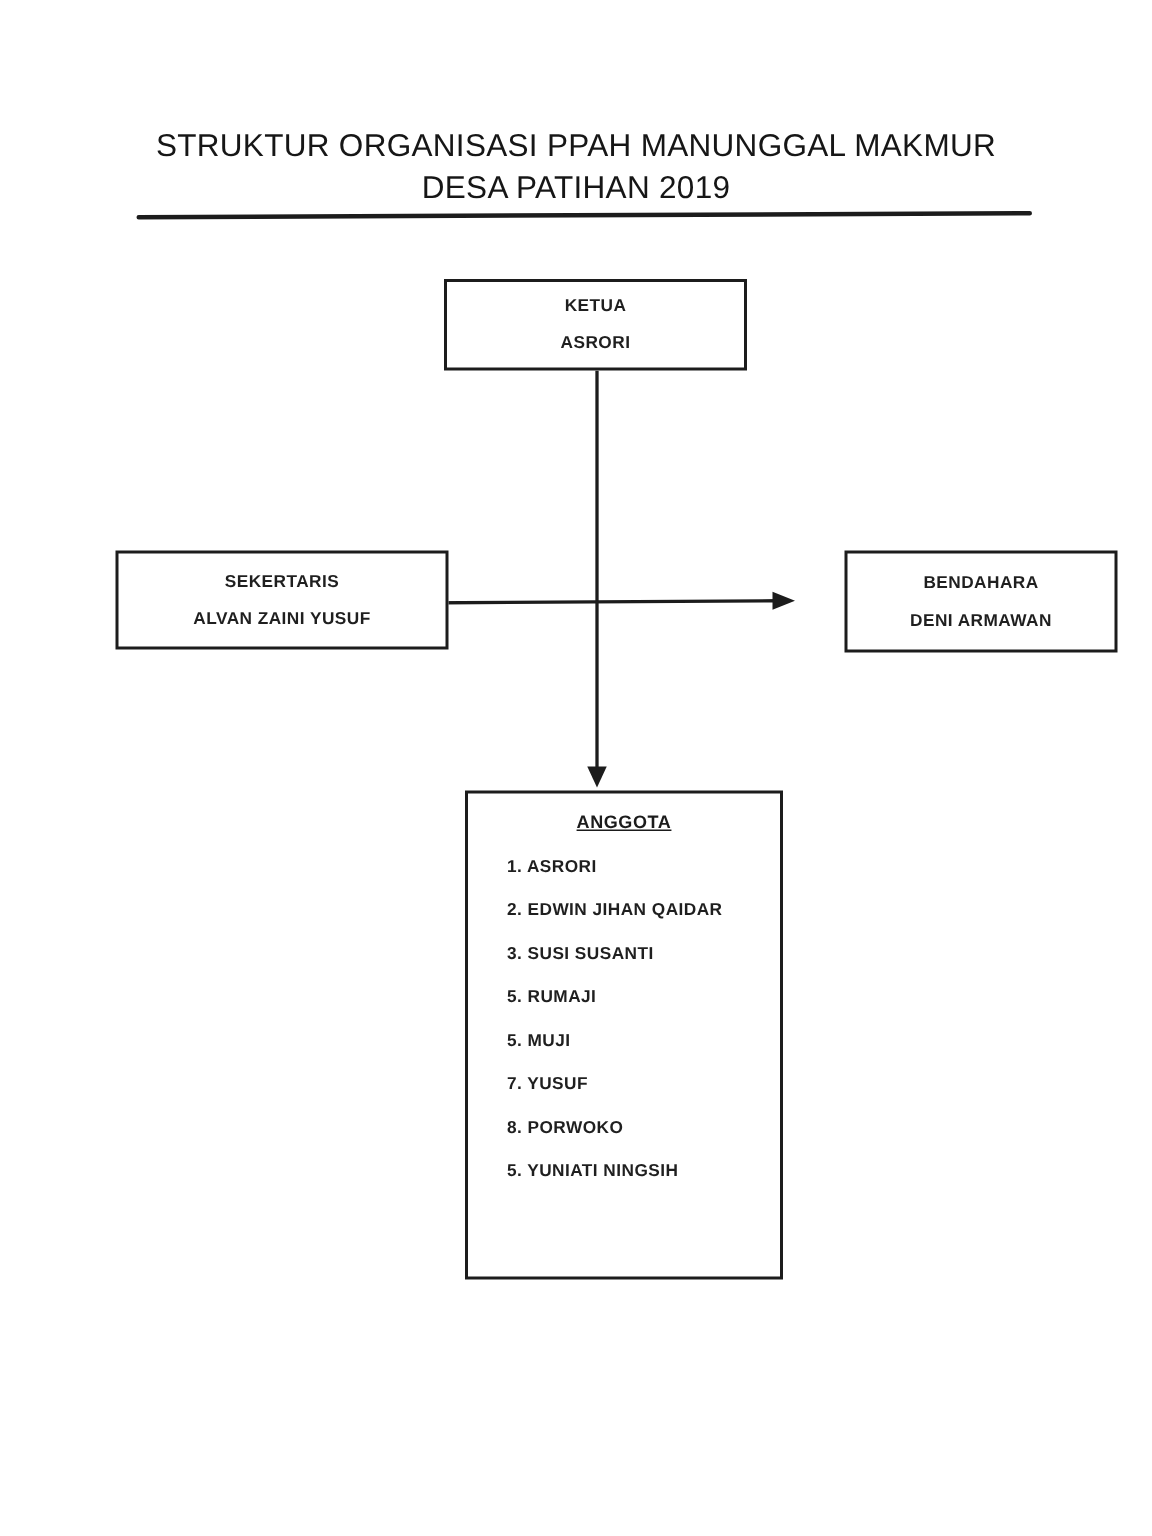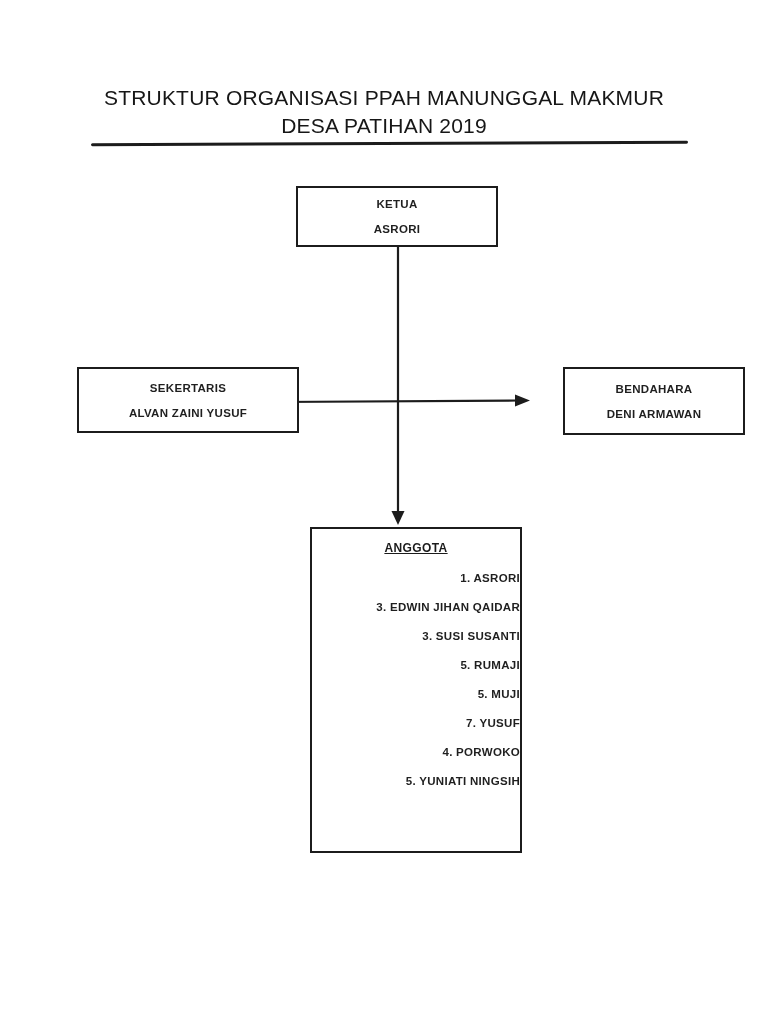--- a/index.html
+++ b/index.html
@@ -73,21 +73,21 @@
     margin-bottom: 9px;
     color: #1b1b1b;
   }
   .member-item {
     height: 29px;
     line-height: 29px;
     padding-left: 26px;
     font-size: 11.5px;
     font-weight: bold;
     letter-spacing: 0.3px;
-    text-align: right;
+    text-align: left;
     color: #1f1f1f;
     white-space: nowrap;
   }
   .connector-layer {
     position: absolute;
     left: 0;
     top: 0;
     width: 768px;
     height: 1024px;
     pointer-events: none;
@@ -127,23 +127,23 @@
 
   <div class="org-box box-bendahara">
     <div>BENDAHARA</div>
     <div>DENI ARMAWAN</div>
   </div>
 
   <div class="org-box box-anggota">
     <div class="anggota-title">ANGGOTA</div>
     <div>
         <div class="member-item">1. ASRORI</div>
-        <div class="member-item">3. EDWIN JIHAN QAIDAR</div>
+        <div class="member-item">2. EDWIN JIHAN QAIDAR</div>
         <div class="member-item">3. SUSI SUSANTI</div>
         <div class="member-item">5. RUMAJI</div>
         <div class="member-item">5. MUJI</div>
         <div class="member-item">7. YUSUF</div>
-        <div class="member-item">4. PORWOKO</div>
+        <div class="member-item">8. PORWOKO</div>
         <div class="member-item">5. YUNIATI NINGSIH</div>
       </div>
   </div>
 
 </div>
 
 </body></html>

